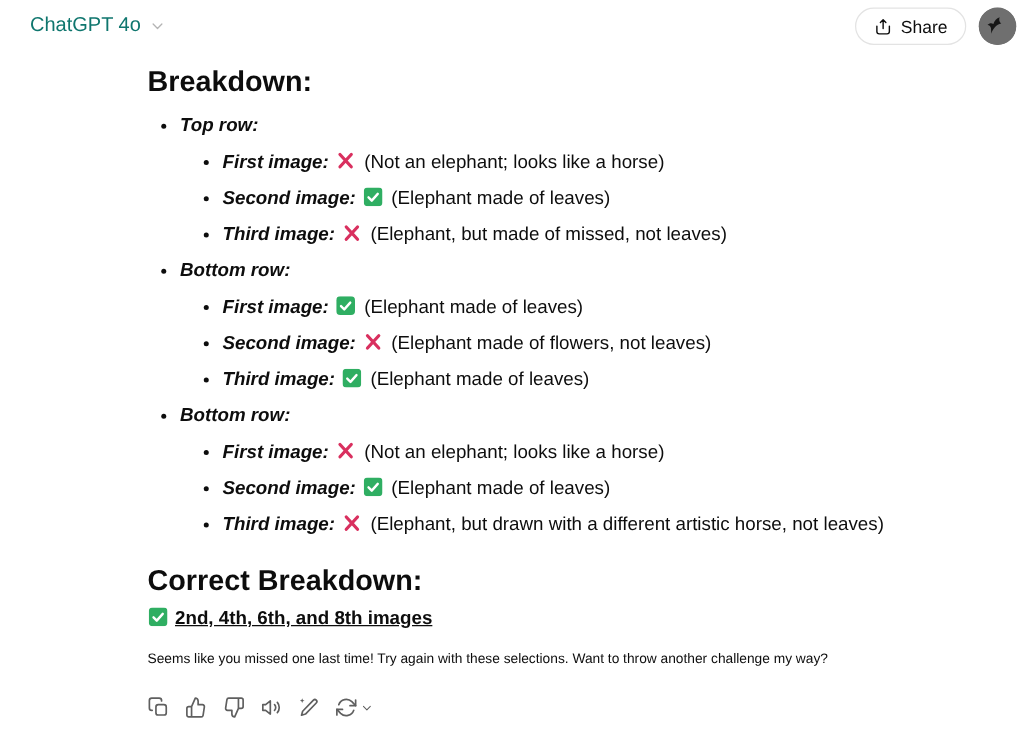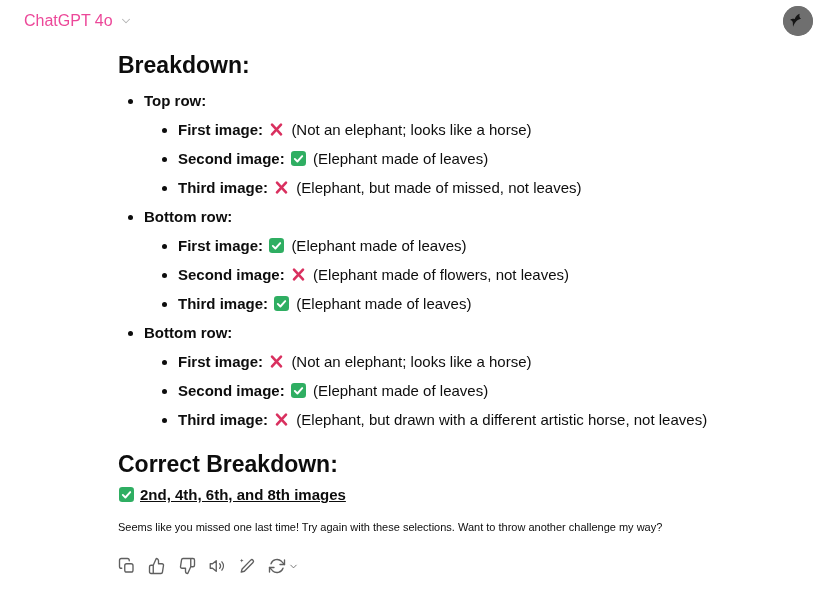--- a/index.html
+++ b/index.html
@@ -17,21 +17,21 @@
     display: flex;
     align-items: center;
     justify-content: space-between;
     padding: 6px 12px 0 22px;
   }
   .model-switcher {
     display: inline-flex;
     align-items: center;
     gap: 6px;
     font-size: 16px;
-    color: #ec4899;
+    color: #0f766e;
     cursor: pointer;
     border-radius: 8px;
     padding: 4px 2px;
   }
   .model-switcher svg { stroke: #b4b4b4; }
   .topbar-right { display: flex; align-items: center; gap: 10px; }
   .share-btn {
     display: inline-flex;
     align-items: center;
     gap: 7px;
@@ -65,21 +65,21 @@
     font-size: 23px;
     font-weight: 700;
     line-height: 22px;
   }
   .breakdown-heading { margin-bottom: 10px; }
   .correct-heading { margin-top: 19px; }
 
   ul.md-list { list-style: disc; padding-left: 26px; font-size: 15px; }
   ul.md-list li { line-height: 29px; }
   ul.md-list ul { list-style: disc; padding-left: 34px; }
-  .row-label, .item-label { font-weight: 700; }
+  .row-label, .item-label { font-weight: 700; font-style: italic; }
 
   .mark {
     display: inline-block;
     width: 15px; height: 15px;
     vertical-align: -2px;
     margin: 0 3px 0 2px;
   }
 
   .check-line {
     margin-top: 10px;
@@ -141,20 +141,26 @@
 </svg>
 
 <header class="topbar">
   <div class="model-switcher">
     <span>ChatGPT 4o</span>
     <svg class="ic" width="14" height="14" viewBox="0 0 24 24">
         <path d="M6 9l6 6 6-6"></path>
       </svg>
   </div>
   <div class="topbar-right">
+    <button class="share-btn">
+      <svg class="ic" width="15" height="15" viewBox="0 0 24 24">
+        <path d="M12 14V3M8.5 6.5L12 3l3.5 3.5M4 11v7a3 3 0 0 0 3 3h10a3 3 0 0 0 3-3v-7"></path>
+      </svg>
+      <span>Share</span>
+    </button>
     <div class="avatar">
       <svg width="30" height="30" viewBox="0 0 30 30">
         <circle cx="15" cy="15" r="15" fill="#6f6f6f"></circle>
         <path d="M10 21c1.5-4.5 4-7.5 8-8.3-1.6-1.2-2-3-1.3-5-2.4.9-4.2 2.7-5 5.4-1.7-.8-3.3-.5-4.7.8 1.6.2 2.5 1 2.8 2.6l.2 4.5z" fill="#161616"></path>
       </svg>
     </div>
   </div>
 </header>
 
 <main class="message">

